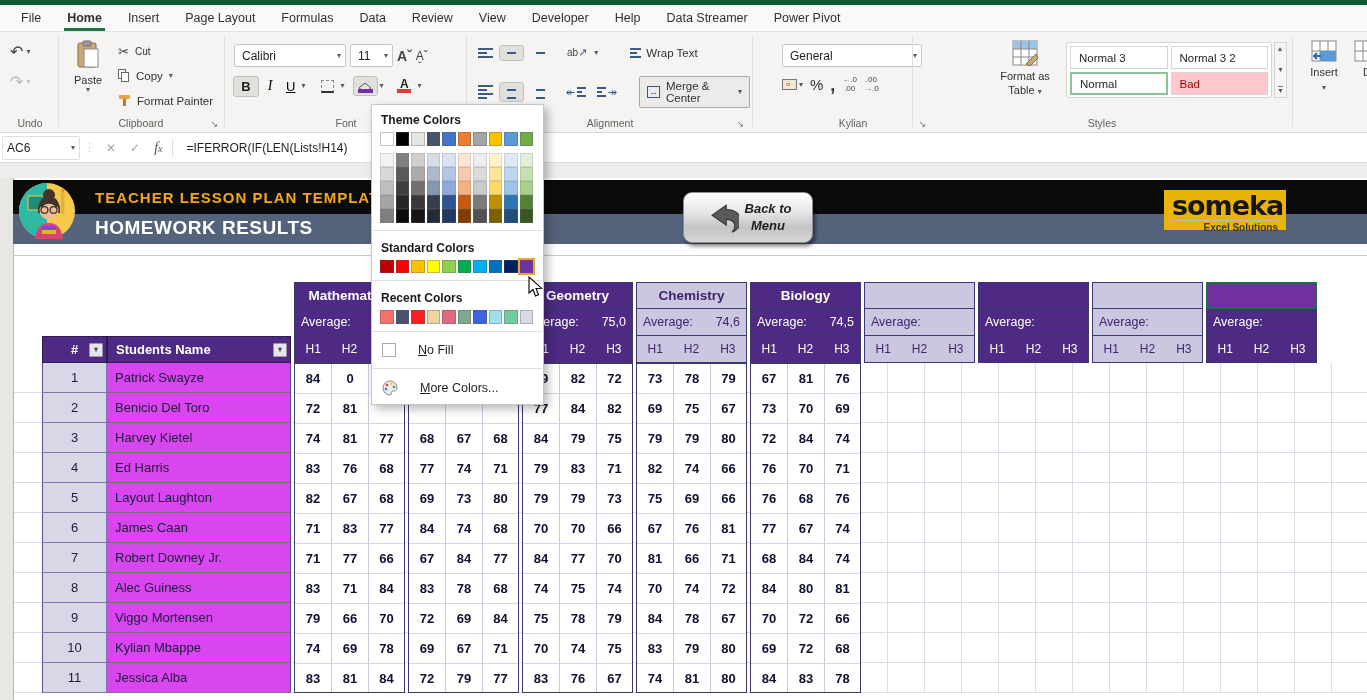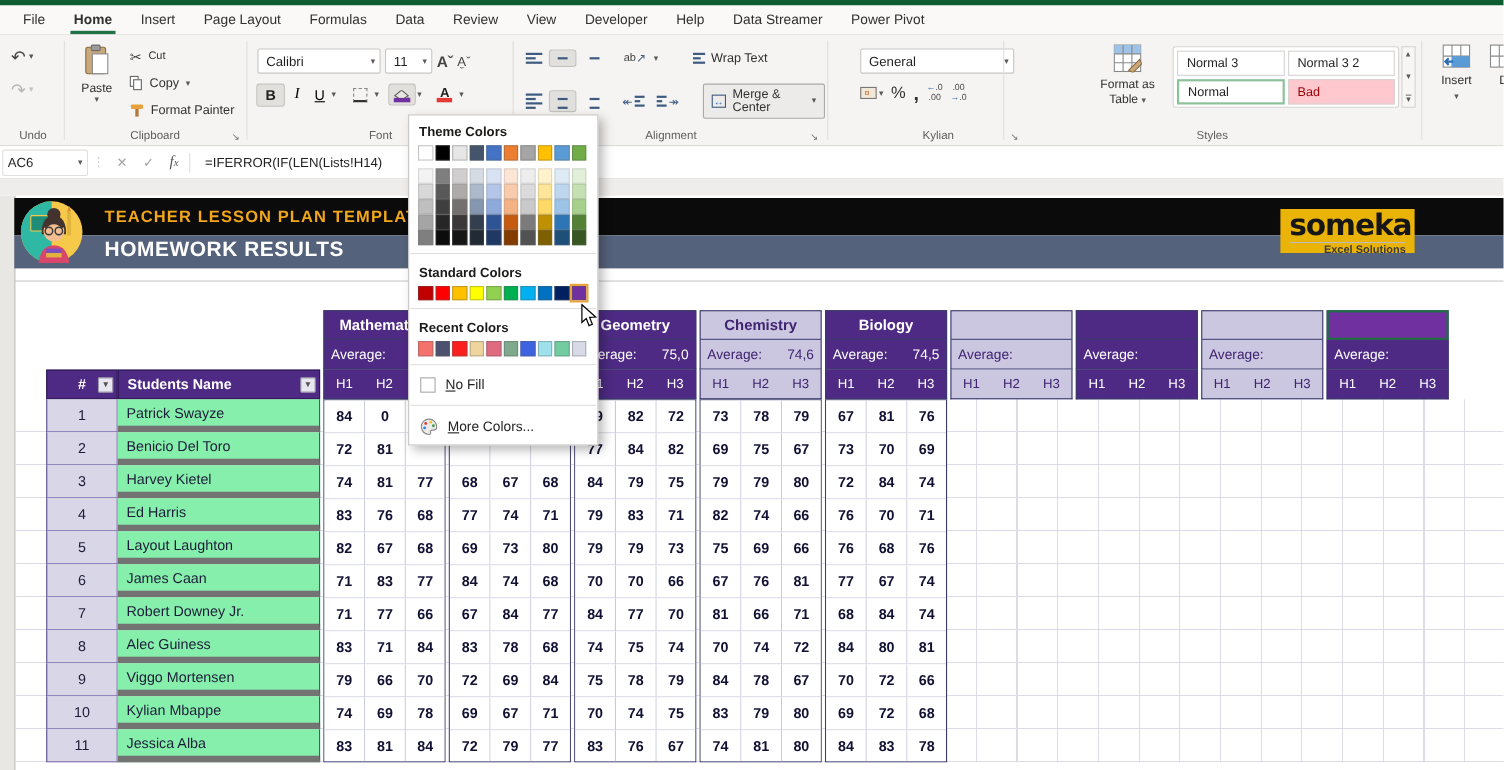--- a/index.html
+++ b/index.html
@@ -82,38 +82,38 @@
   .gl { background:#CBC7E0; color:#3F2370; }
   .gsel { background:#7030A0 !important; border:2px solid #1D6F42 !important; }
   .g-avg { font-size:12.5px; padding:0 6px; border:1px solid #3A3A6A; border-top:none; justify-content:space-between; }
   .g-h { border:1px solid #3A3A6A; border-top:none; }
   .g-h span { flex:1; text-align:center; font-size:12px; }
   .idx-head, .name-head { background:#4E2A84; color:#fff; font-weight:bold; border:1px solid #2E1A52; }
   .idx-head { justify-content:center; }
   .name-head { padding-left:8px; }
   .fbtn2 { position:absolute; right:3px; top:50%; transform:translateY(-50%); width:14px; height:14px; background:#E8E6F0; border:1px solid #9A97A8; border-radius:1px; font-size:8px; color:#555; display:flex; align-items:center; justify-content:center; }
   .idx-cell { background:#D9D6E8; color:#1c1c38; justify-content:center; border-left:1px solid #5B4B8A; border-right:1px solid #8274B0; border-bottom:1px solid #8274B0; font-weight:500; }
-  .name-cell { background:#86efac; color:#1c1c38; padding-left:8px; border-right:1px solid #5B4B8A; border-bottom:6px solid #737373; }
+  .name-cell { background:#d946ef; color:#1c1c38; padding-left:8px; border-right:1px solid #5B4B8A; border-bottom:1px solid #737373; }
   .gblock { position:absolute; border:1px solid #3A3A6A; background:#fff; }
   .sc { position:absolute; display:flex; align-items:center; justify-content:center; font-size:13px; font-weight:600; color:#101033; background:#fff; }
   .sc.br { border-right:1px solid #C9C9DE; }
   .sc.bb { border-bottom:1px solid #D5D5E6; }
 
   
   .cp { position:absolute; left:371px; top:104px; width:173px; background:#FFFFFF; border:1px solid #C8C6C4;
     box-shadow:4px 4px 9px rgba(0,0,0,.28); z-index:50; padding:5px 0 4px 0; }
   .cp .lbl { font-size:12px; font-weight:bold; color:#1B1A19; padding:3px 9px 5px 9px; }
   .swrow { display:flex; gap:2px; padding:0 8px; }
   .swcols { display:flex; flex-direction:column; gap:0; margin-top:7px; }
   .swcols .swrow { margin-bottom:0; }
   .sw { width:13.5px; height:13.5px; border:1px solid rgba(90,90,90,.35); flex:none; }
   .swcols .sw { height:14px; border-color:rgba(120,120,120,.22); }
   .sw.sel { outline:2px solid #E8A33D; outline-offset:0px; }
   .cp hr { border:none; border-top:1px solid #E1DFDD; margin:7px 1px; }
-  .cp .item { display:flex; align-items:center; gap:9px; font-size:12.5px; color:#1F1F1F; padding:4px 10px; }
+  .cp .item { display:flex; align-items:center; gap:22px; font-size:12.5px; color:#1F1F1F; padding:4px 10px; }
   .cp .item u { text-decoration:underline; }
   .nofillsw { width:14px; height:14px; background:#fff; border:1px solid #ABA9A7; }
 
   .cursor { position:absolute; left:528px; top:276px; z-index:60; }
 </style>
 </head>
 <body>
 
 <div id="app">
 
@@ -440,20 +440,26 @@
       <path d="M17 57 q2-16 14-16 q12 0 14 16 Z" fill="#D8476B"></path>
       <rect x="24" y="44" width="14" height="4" fill="#7C4DBC"></rect>
         <rect x="24" y="48" width="14" height="4" fill="#E2B33C"></rect>
       <rect x="43" y="10" width="3.5" height="22" fill="#E2B33C"></rect>
         <path d="M43 10 h3.5 l-1.75 -5 Z" fill="#D88C3C"></path>
     </svg>
 
     <div class="dash-title">TEACHER LESSON PLAN TEMPLATE</div>
     <div class="dash-sub">HOMEWORK RESULTS</div>
 
+    <div class="backbtn">
+      <svg width="34" height="34" viewBox="0 0 24 24">
+        <path d="M15 3 L5 10 l10 7 v-4 c4 0 6 2 6 5 0 2-1 3.2-2 4 4-1.4 6-4 6-8 0-5-4-8-10-8 Z" fill="#5A5A5A" stroke="#3A3A3A" stroke-width="0.8"></path>
+      </svg>
+      <span class="txt"><span>Back to</span><br><span>Menu</span></span>
+    </div>
 
     <div class="brand">
       <div class="nm">someka</div>
       <div class="tg">Excel Solutions</div>
     </div>
 
     <div class="hgrid"></div>
     <div class="vgrid"></div>
 
     <div id="tbl">

